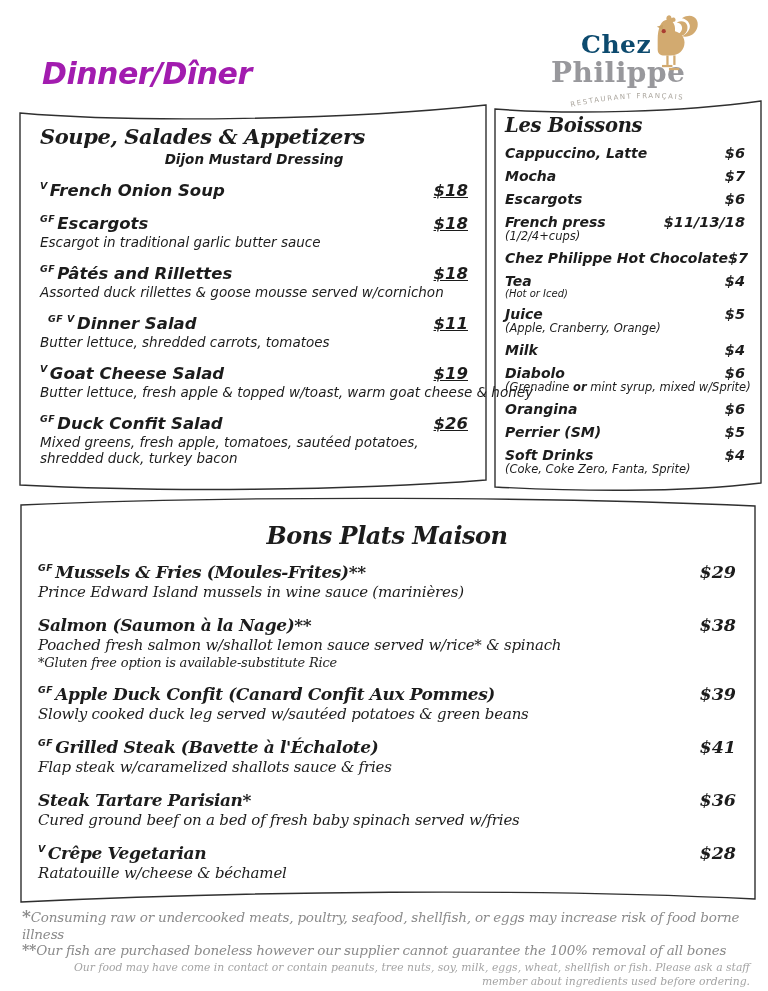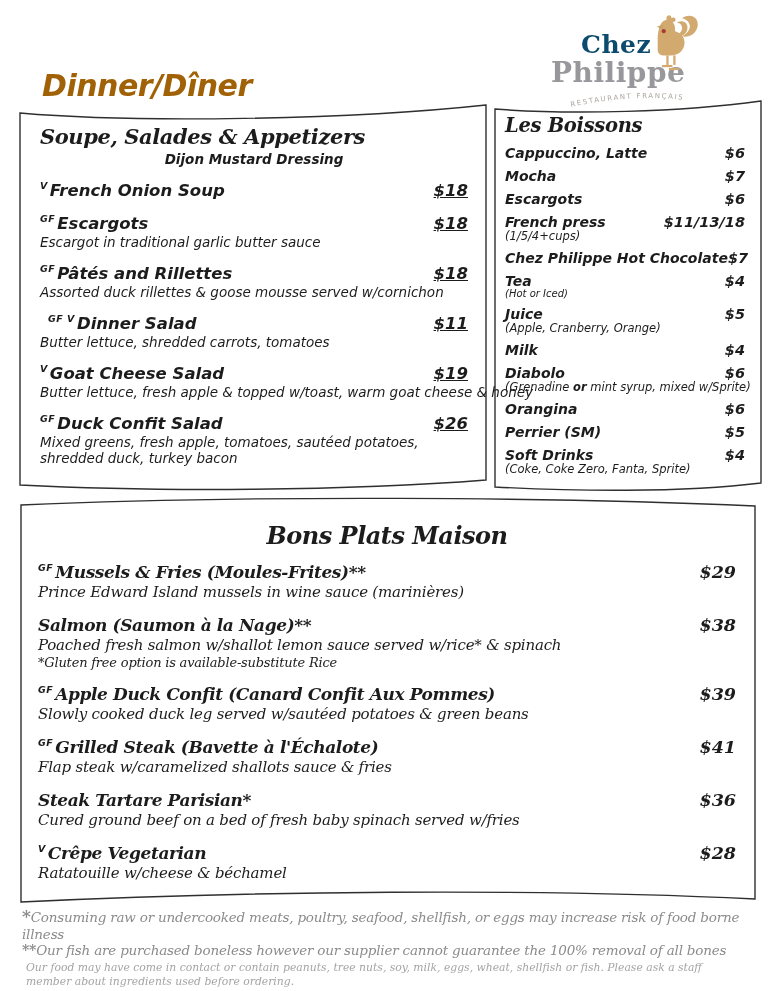--- a/index.html
+++ b/index.html
@@ -5,23 +5,23 @@
   * { margin:0; padding:0; box-sizing:border-box; }
   html,body { background:#e9e9e9; }
   body { font-family:"DejaVu Sans", sans-serif; }
   .page {
     position:relative; width:768px; height:991px; background:#ffffff;
     margin:0 auto; overflow:hidden; color:#1c1c1c;
   }
 
   
   .menu-title {
-    position:absolute; left:42px; top:68px;
+    position:absolute; left:42px; top:56px;
     font:italic bold 30px "DejaVu Sans", sans-serif;
-    letter-spacing:-0.5px; color:#a16207;
+    letter-spacing:-0.5px; color:#a21caf;
   }
 
   
   .logo { position:absolute; left:545px; top:10px; width:176px; height:96px; }
   .logo-chez {
     position:absolute; left:36px; top:20px;
     font:bold 25px "DejaVu Serif", serif; color:#0c4a6e; letter-spacing:0.5px;
   }
   .logo-philippe {
     position:absolute; left:6px; top:46px;
@@ -75,21 +75,21 @@
   .main-name  { font:italic bold 17px "DejaVu Serif", serif; letter-spacing:-0.4px; white-space:nowrap; }
   .main-price { font:italic bold 17.5px "DejaVu Serif", serif; }
   .main-desc  { font:italic 15px "DejaVu Serif", serif; letter-spacing:-0.2px; margin-top:1px; }
   .main-note  { font:italic 13px "DejaVu Serif", serif; letter-spacing:-0.2px; margin-top:1px; }
 
   
   .footer { position:absolute; left:16px; top:906px; width:744px; }
   .foot-line { font:italic 13.5px "DejaVu Serif", serif; color:#8b8b8b; margin-left:6px; letter-spacing:-0.2px; }
   .foot-line .star { font-size:17px; font-weight:bold; }
   .foot-allergy {
-    text-align:left; font:italic 10.8px "DejaVu Serif", serif;
+    text-align:right; font:italic 10.8px "DejaVu Serif", serif;
     color:#a4a4a4; margin-top:3px; line-height:1.3; padding:0 10px;
   }
 </style>
 </head>
 <body>
 
 <div class="page">
 
   <h1 class="menu-title">Dinner/Dîner</h1>
 
@@ -181,21 +181,21 @@
         <span class="drink-price">$7</span>
       </div>
       <div class="row drink-row">
         <span class="drink-name">Escargots</span>
         <span class="drink-price">$6</span>
       </div>
       <div class="row drink-row">
         <span class="drink-name">French press</span>
         <span class="drink-price">$11/13/18</span>
       </div>
-      <p class="drink-sub">(1/5/4+cups)</p>
+      <p class="drink-sub">(1/2/4+cups)</p>
       <div class="row drink-row">
         <span class="drink-name">Chez Philippe Hot Chocolate</span>
         <span class="drink-price">$7</span>
       </div>
       <div class="row drink-row">
         <span class="drink-name">Tea</span>
         <span class="drink-price">$4</span>
       </div>
       <p class="drink-sub small">(Hot or Iced)</p>
       <div class="row drink-row">

